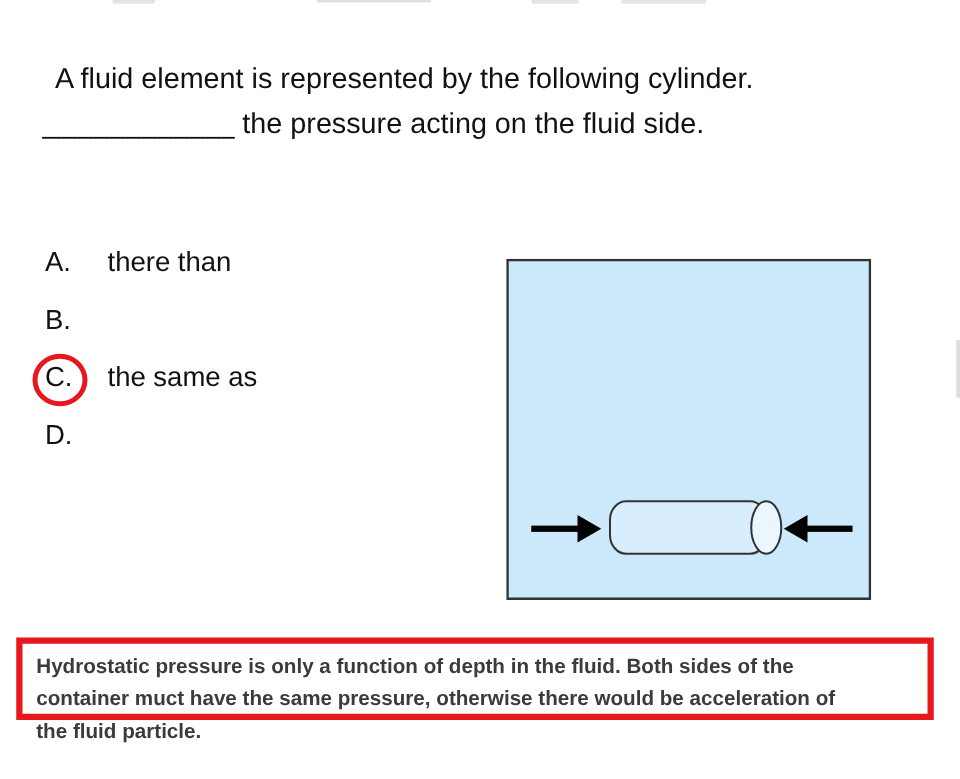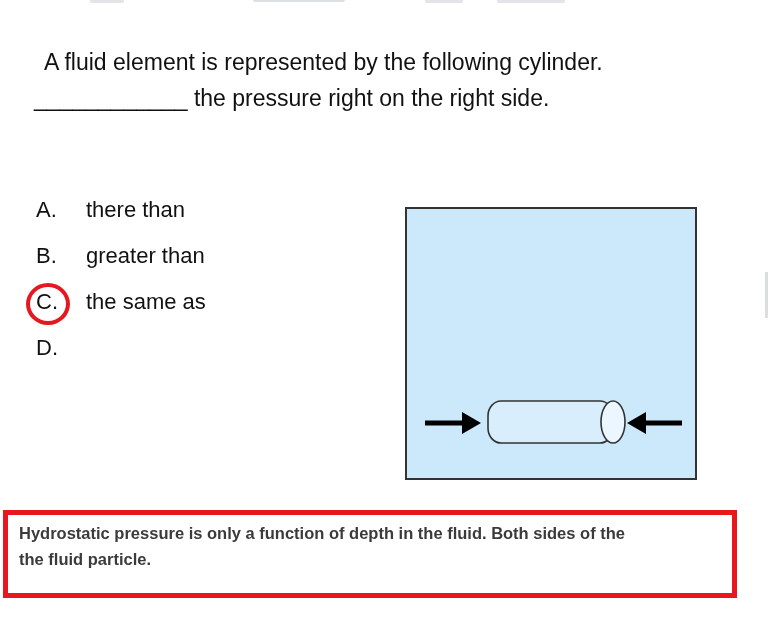--- a/index.html
+++ b/index.html
@@ -76,22 +76,22 @@
 
   
   .diagram-svg {
     position: absolute;
     left: 405px; top: 207px;
   }
 
   
   .explanation {
     position: absolute;
-    left: 3px; top: 510px;
-    width: 734px; height: 88px;
+    left: 13px; top: 510px;
+    width: 734px; height: 66px;
     box-sizing: border-box;
     border: 5px solid var(--accent-red, #e8141c);
     background: #ffffff;
     padding: 5px 10px 0 11px;
   }
   .explanation .exp-line {
     font-size: 16.5px;
     line-height: 26px;
     font-weight: 600;
     white-space: nowrap;
@@ -104,31 +104,30 @@
 <div class="page">
 
   <span class="top-artifact ta1"></span>
   <span class="top-artifact ta2"></span>
   <span class="top-artifact ta3"></span>
   <span class="top-artifact ta4"></span>
   <span class="right-sliver"></span>
 
   <div class="question">
     <div class="q-line indent">A fluid element is represented by the following cylinder.</div>
-    <div class="q-line">____________ the pressure right on the right side.</div>
+    <div class="q-line">____________ the pressure acting on the fluid side.</div>
   </div>
 
   <div class="options">
     <div class="option-row">
       <span class="option-letter">A.</span>
       <span class="option-label">there than</span>
     </div>
     <div class="option-row">
       <span class="option-letter">B.</span>
-      <span class="option-label">greater than</span>
     </div>
     <div class="option-row">
       <span class="option-letter">C.</span>
       <span class="option-label">the same as</span>
     </div>
     <div class="option-row">
       <span class="option-letter">D.</span>
     </div>
   </div>
 
@@ -147,16 +146,17 @@
     </g>
 
     <g fill="var(--arrow, #000000)">
       <rect x="237" y="213.5" width="40" height="5"></rect>
       <polygon points="222,216 241,205 241,227"></polygon>
     </g>
   </svg>
 
   <div class="explanation">
     <div class="exp-line">Hydrostatic pressure is only a function of depth in the fluid. Both sides of the</div>
+    <div class="exp-line">container muct have the same pressure, otherwise there would be acceleration of</div>
     <div class="exp-line">the fluid particle.</div>
   </div>
 
 </div>
 
 </body></html>

